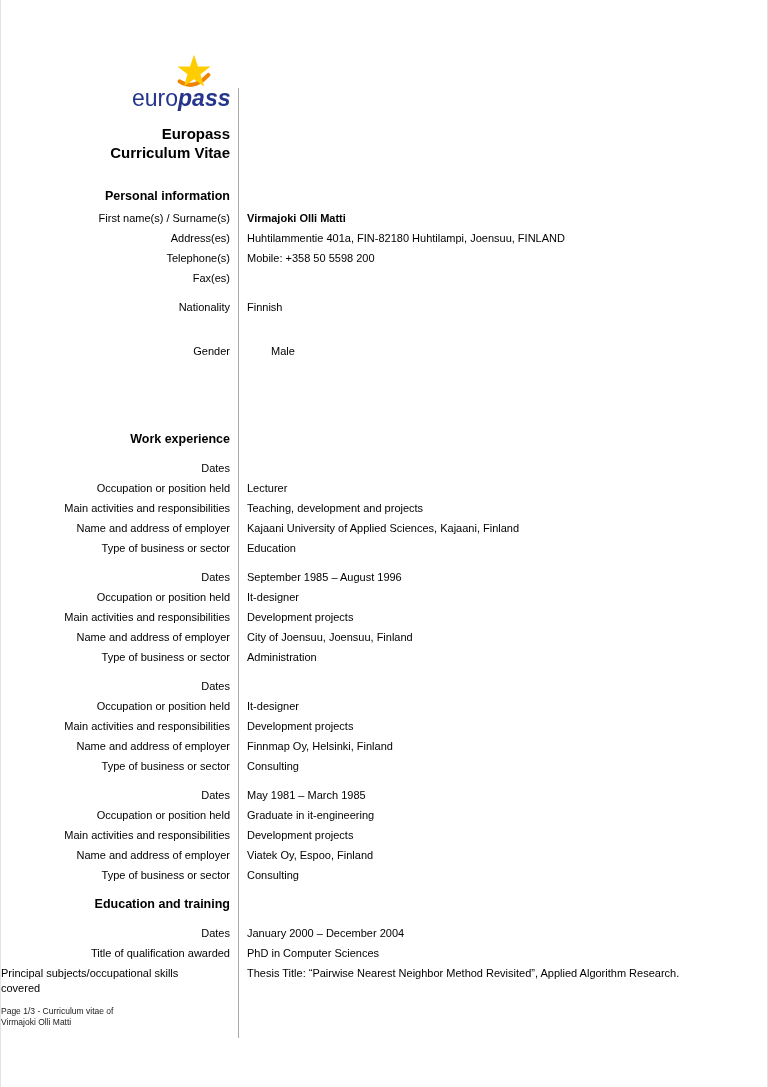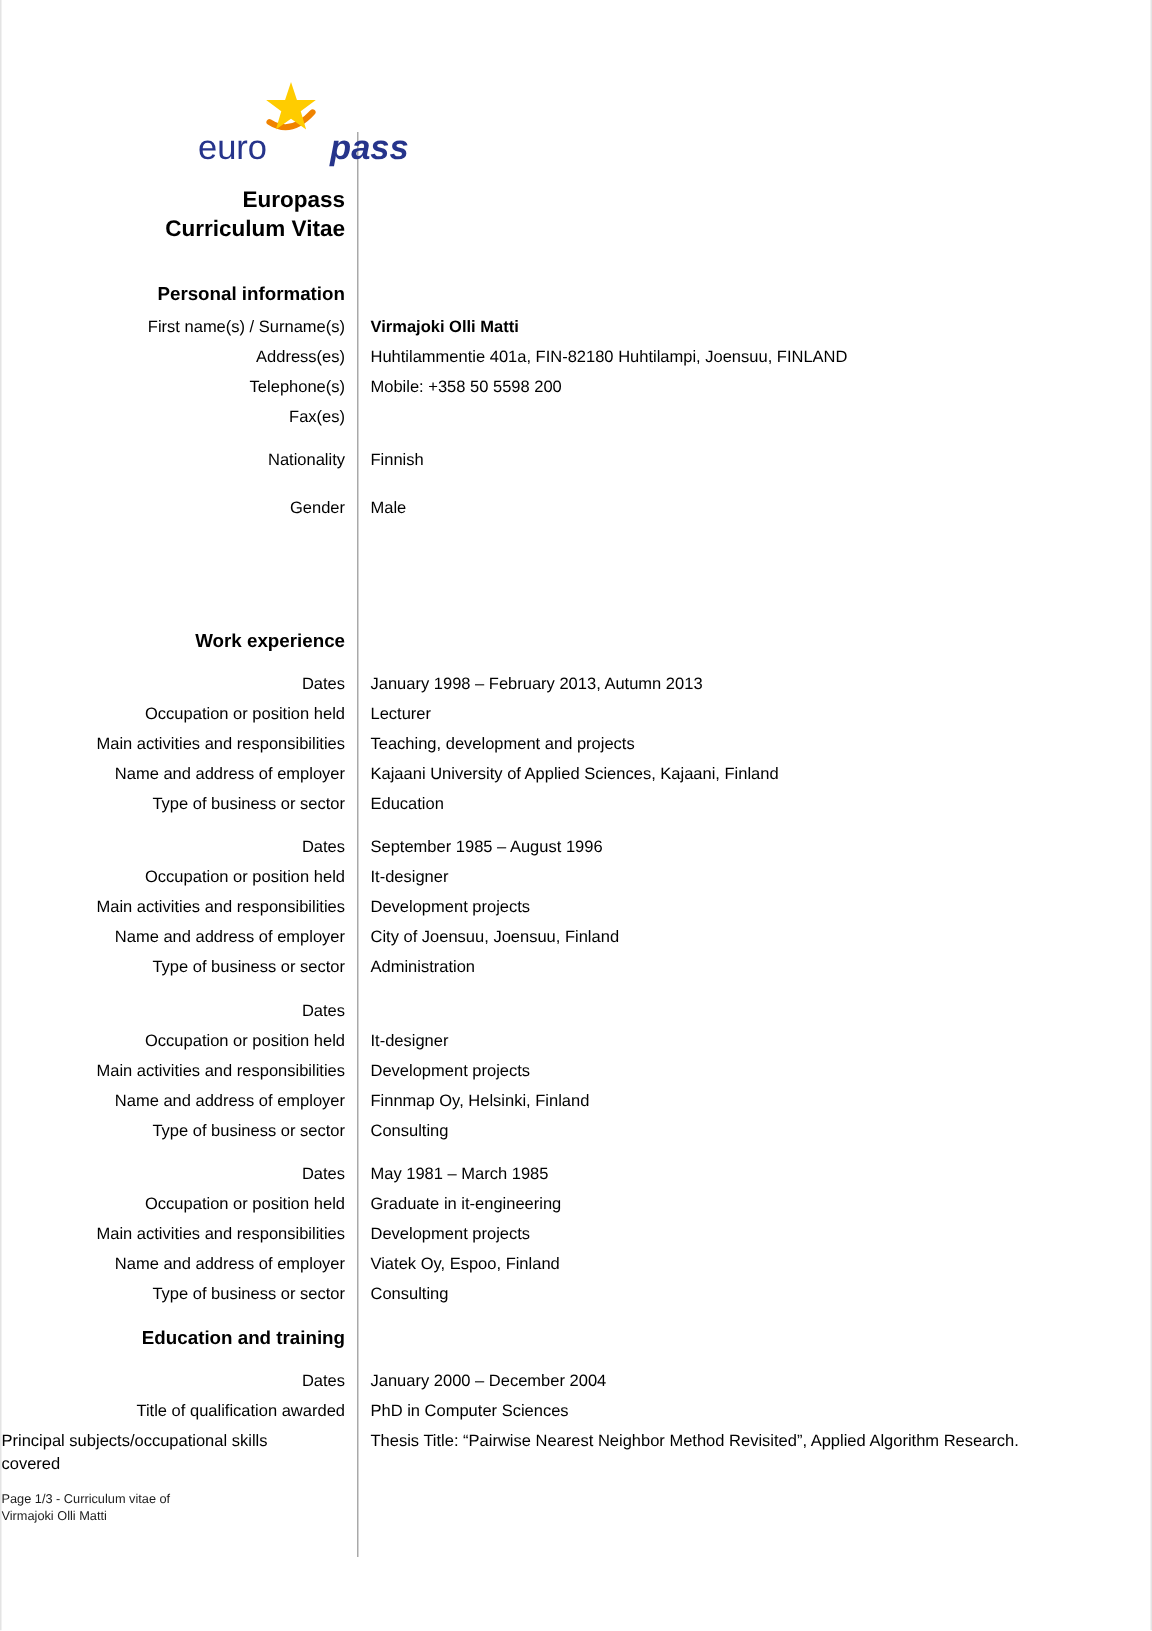--- a/index.html
+++ b/index.html
@@ -41,21 +41,21 @@
   }
   .logo-text {
     position:absolute;
     left:0;
     bottom:0;
     font-size:23px;
     line-height:24px;
     color:var(--logo-blue,#26348b);
   }
   .logo-text .euro { font-weight:400; }
-  .logo-text .pass { font-weight:700; font-style:italic;margin-left:42px; }
+  .logo-text .pass { font-weight:700; font-style:italic; }
   
   .title {
     width:237px;
     margin-top:14px;
     padding-right:8px;
     text-align:right;
     font-weight:700;
     font-size:15px;
     line-height:19px;
   }
@@ -147,33 +147,32 @@
     <div class="label">Fax(es)</div>
     <div class="value"></div>
   </div>
 
 
   <div class="row row-field" style="margin-top: 9px;">
     <div class="label">Nationality</div>
     <div class="value">Finnish</div>
   </div>
 
-  <div class="row row-field" style="margin-top: 12px;">
+  <div class="row row-field" style="margin-top: 24px; gap: 24px;">
     <div class="label">Gender</div>
     <div class="value">Male</div>
   </div>
 
   <div class="row row-heading" style="margin-top: 68px;">
     <div class="label">Work experience</div>
     <div class="value"></div>
   </div>
 
   <div class="row row-field" style="margin-top: 9px;">
     <div class="label">Dates</div>
-    <div class="value">January 1998 – February 2013, Autumn 2013</div>
   </div>
 
   <div class="row row-field">
     <div class="label">Occupation or position held</div>
     <div class="value">Lecturer</div>
   </div>
 
   <div class="row row-field">
     <div class="label">Main activities and responsibilities</div>
     <div class="value">Teaching, development and projects</div>

